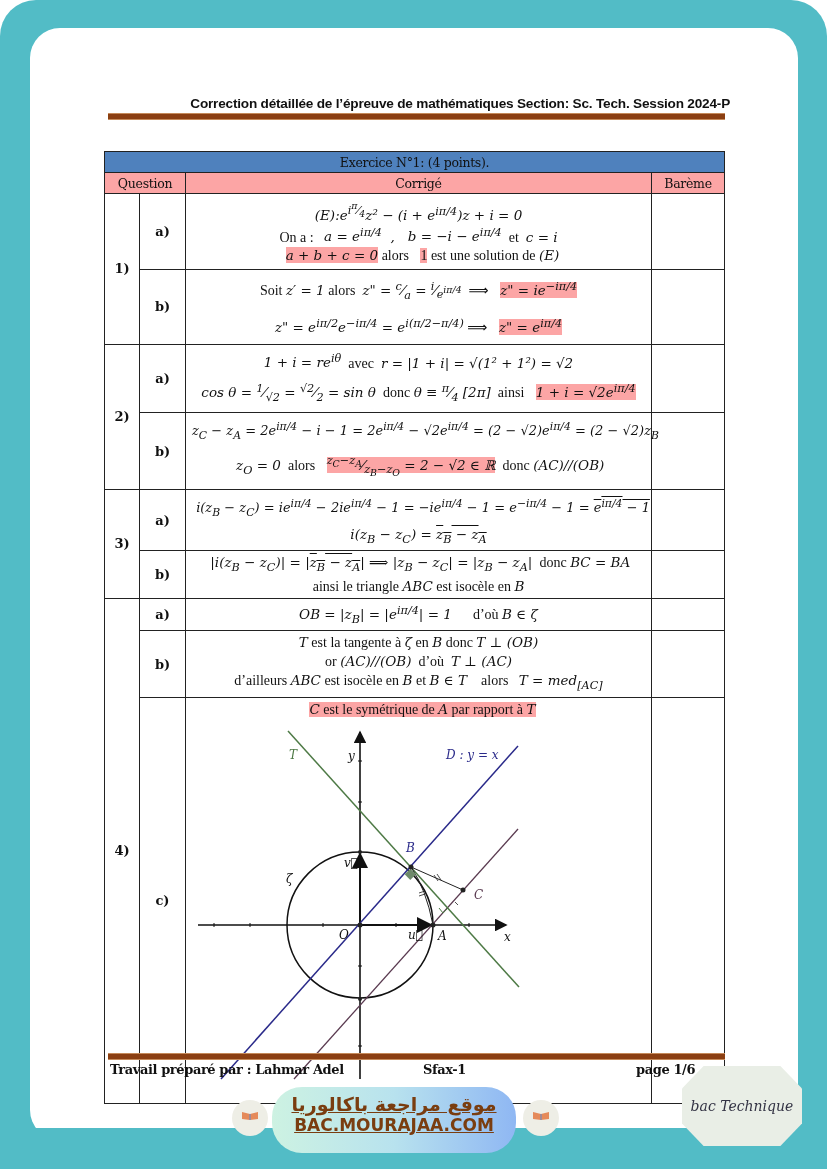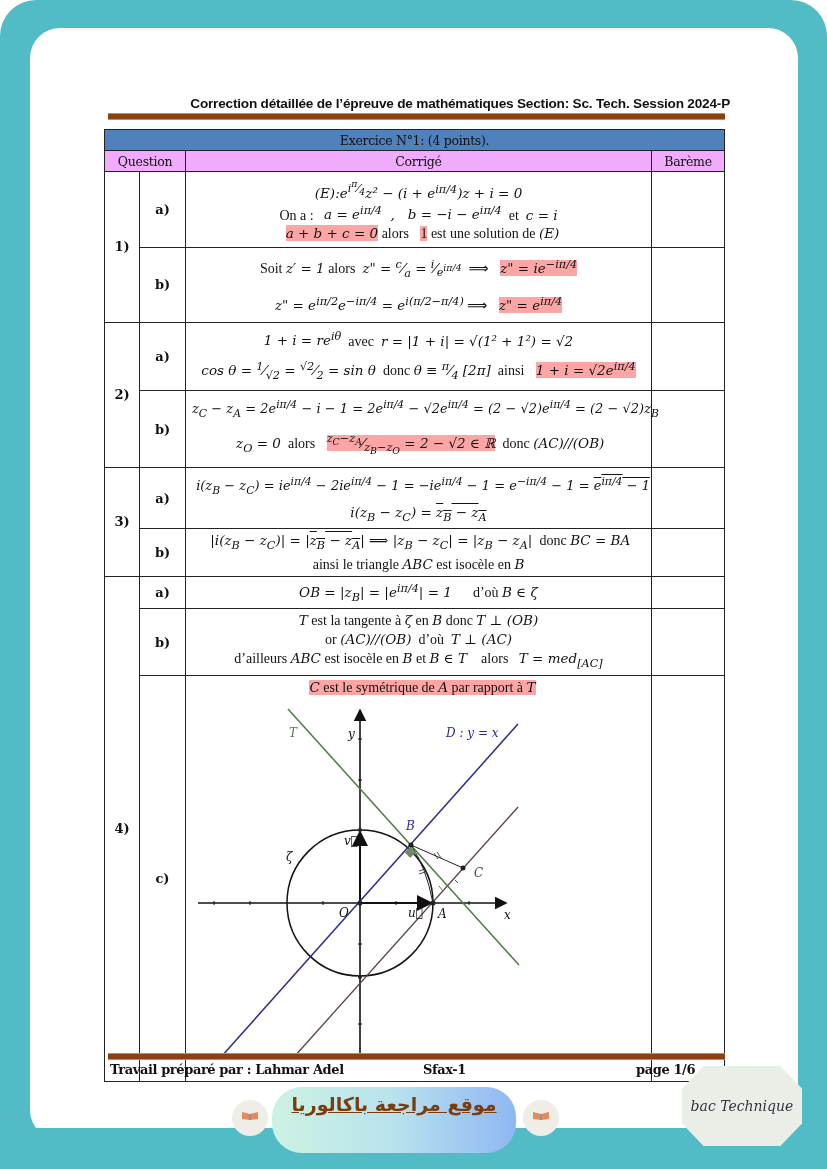--- a/index.html
+++ b/index.html
@@ -23,31 +23,31 @@
   .header-title {
     position: absolute; left: 110px; top: 96px; width: 620px;
     font-family: "Liberation Sans", sans-serif; font-weight: bold; font-size: 13.6px;
     color: #111; white-space: nowrap; letter-spacing: -0.2px; text-align: right;
   }
   .rule {
     position: absolute; left: 108px; width: 617px; height: 5px;
     background: #8b3f12; border-top: 1px solid #c58a5a; border-bottom: 1px solid #c58a5a;
   }
   table.main {
-    position: absolute; left: 104px; top: 129px; width: 620px;
+    position: absolute; left: 104px; top: 151px; width: 620px;
     border-collapse: collapse; table-layout: fixed;
     font-family: "Liberation Serif", serif; font-size: 14px; color: #111;
   }
   table.main td, table.main th { border: 1px solid #222; padding: 0; vertical-align: middle; }
   .title-row th {
     background: #4f81bd; color: #111; font-weight: normal; height: 20px;
     font-family: "DejaVu Serif", serif; font-size: 12.5px; letter-spacing: -0.3px;
   }
   .head-row th {
-    background: #f0abfc; font-weight: normal; height: 20px;
+    background: #fca5a5; font-weight: normal; height: 20px;
     font-family: "DejaVu Serif", serif; font-size: 12.5px; letter-spacing: -0.3px;
   }
   .q { text-align: center; font-family: "DejaVu Serif", serif; font-weight: bold; font-size: 13px; }
   .sub { text-align: center; font-family: "DejaVu Serif", serif; font-weight: bold; font-size: 13px; }
   .body { padding: 2px 6px !important; line-height: 18px; text-align: center; }
   .line { display: block; white-space: nowrap; }
   .hl { background: #fca5a5; margin-left: 8px; }
   .m { font-family: "DejaVu Serif", serif; font-style: italic; font-size: 13.5px; }
   .center { text-align: center; }
   .figure { position: relative; height: 380px; }
@@ -271,20 +271,21 @@
 <div class="bottom-band"></div>
 
 <div class="logo-circle" style="left:232px">
   <svg class="book" viewBox="0 0 16 10">
       <path d="M0,2 L8,4 L16,2 L16,9 L8,10 L0,9 z" fill="#e58a5a"></path>
       <path d="M8,4 L8,10" stroke="#5a8ad0" stroke-width="1"></path>
     </svg>
 </div>
 <div class="pill">
   <span class="pill-ar">موقع مراجعة  باكالوريا</span>
+  <span class="pill-en">BAC.MOURAJAA.COM</span>
 </div>
 <div class="logo-circle" style="left:523px">
   <svg class="book" viewBox="0 0 16 10">
       <path d="M0,2 L8,4 L16,2 L16,9 L8,10 L0,9 z" fill="#e58a5a"></path>
       <path d="M8,4 L8,10" stroke="#5a8ad0" stroke-width="1"></path>
     </svg>
 </div>
 
 <div class="badge">bac Technique</div>
 

